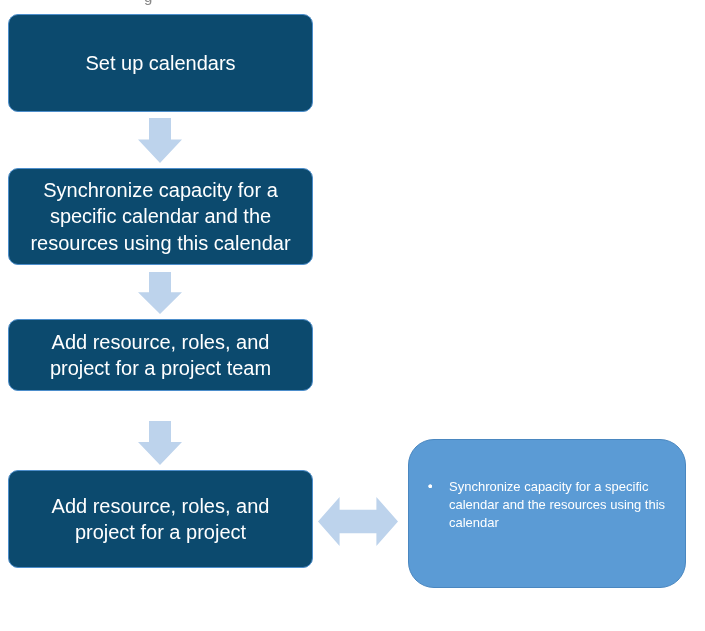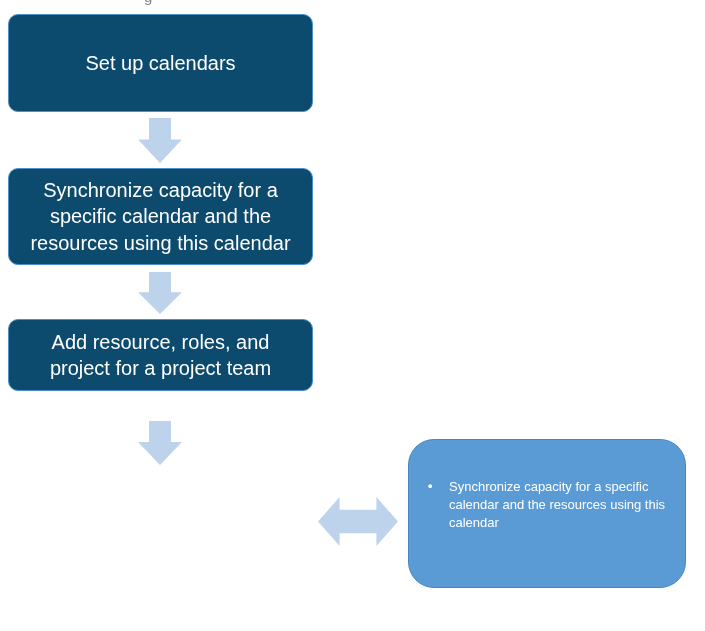--- a/index.html
+++ b/index.html
@@ -130,20 +130,23 @@
   </div>
 
   <div class="down-arrow" id="arrow2"></div>
 
   <div class="step-box" id="box3">
     <span>Add resource, roles, and project for a project team</span>
   </div>
 
   <div class="down-arrow" id="arrow3"></div>
 
+  <div class="step-box" id="box4">
+    <span>Add resource, roles, and project for a project</span>
+  </div>
 
   <div class="lr-arrow"></div>
 
   <div class="side-panel">
     <ul>
       <li>
         <span class="bullet">•</span>
       </li>
       <li>
         <span class="bullet">•</span>

